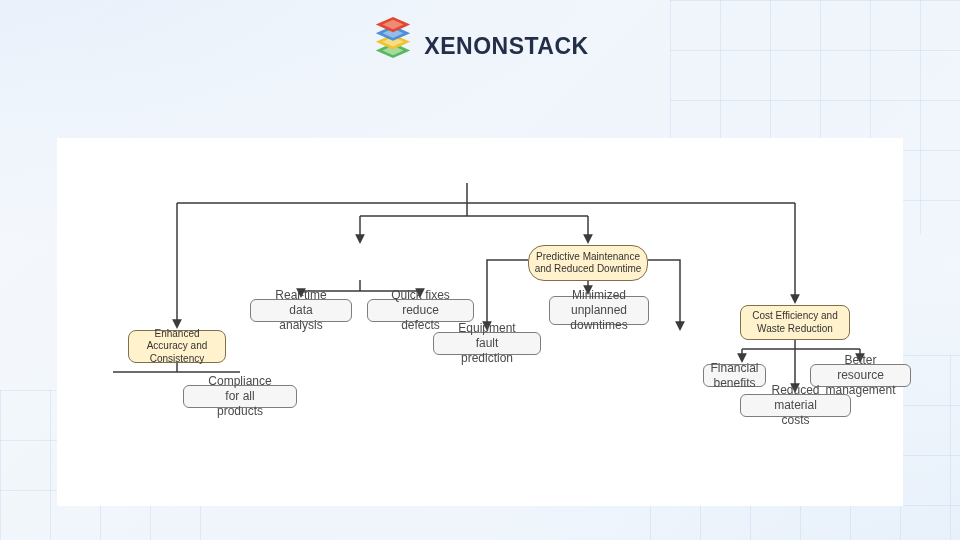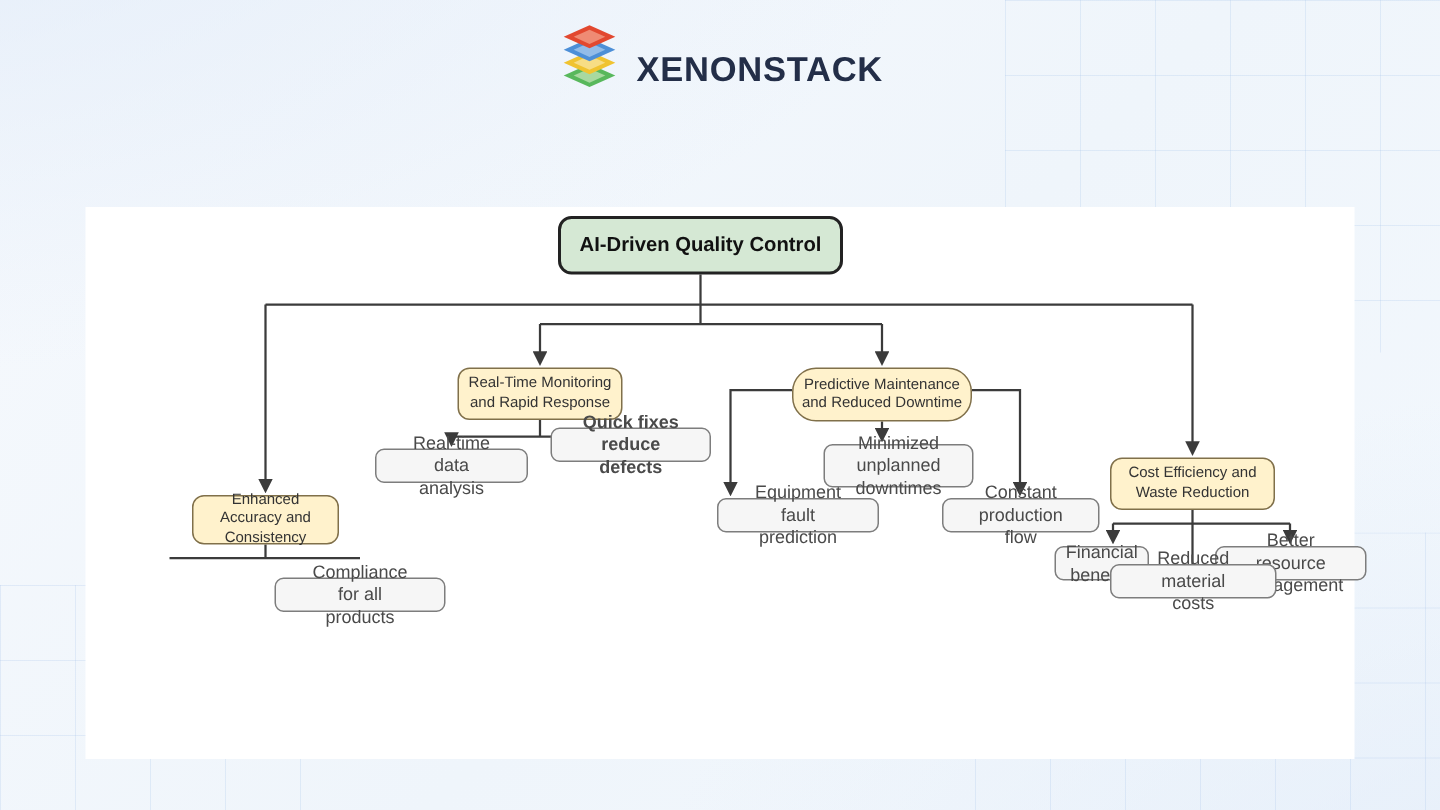--- a/index.html
+++ b/index.html
@@ -98,32 +98,29 @@
     <path class="conn" marker-end="url(#arrow)" d="M244,153 V157"></path>
     <path class="conn" marker-end="url(#arrow)" d="M363,153 V157"></path>
     <path class="conn" marker-end="url(#arrow)" d="M531,143 V154"></path>
     <path class="conn" marker-end="url(#arrow)" d="M471,122 H430 V190"></path>
     <path class="conn" marker-end="url(#arrow)" d="M591,122 H623 V190"></path>
     <path class="conn" marker-end="url(#arrow)" d="M685,211 V222"></path>
     <path class="conn" marker-end="url(#arrow)" d="M803,211 V222"></path>
     <path class="conn" marker-end="url(#arrow)" d="M738,202 V252"></path>
   </svg>
 
-  <div class="node root" style="left:315px;top:6px;width:190px;height:39px;">AI-Driven Quality Control</div>
 
   <div class="node branch" style="left:71px;top:192px;width:98px;height:33px;">Enhanced Accuracy and Consistency</div>
-  <div class="node branch" style="left:248px;top:107px;width:110px;height:35px;">Real-Time Monitoring and Rapid Response</div>
   <div class="node branch" style="left:471px;top:107px;width:120px;height:36px;border-radius:16px;">Predictive Maintenance and Reduced Downtime</div>
   <div class="node branch" style="left:683px;top:167px;width:110px;height:35px;">Cost Efficiency and Waste Reduction</div>
 
   <div class="node leaf" style="left:126px;top:247px;width:114px;height:23px;">Compliance for all products</div>
 
   <div class="node leaf" style="left:193px;top:161px;width:102px;height:23px;">Real-time data analysis</div>
-  <div class="node leaf" style="left:310px;top:147px;width:107px;height:23px;font-weight:bold;">Quick fixes reduce defects</div>
+  <div class="node leaf" style="left:310px;top:161px;width:107px;height:23px;">Quick fixes reduce defects</div>
 
-  <div class="node leaf" style="left:376px;top:194px;width:108px;height:23px;margin-left:45px;">Equipment fault prediction</div>
+  <div class="node leaf" style="left:376px;top:194px;width:108px;height:23px;">Equipment fault prediction</div>
   <div class="node leaf" style="left:481px;top:158px;width:100px;height:29px;margin-left:11px;">Minimized unplanned downtimes</div>
-  <div class="node leaf" style="left:571px;top:194px;width:105px;height:23px;">Constant production flow</div>
 
   <div class="node leaf" style="left:646px;top:226px;width:63px;height:23px;">Financial benefits</div>
   <div class="node leaf" style="left:753px;top:226px;width:101px;height:23px;">Better resource management</div>
-  <div class="node leaf" style="left:683px;top:238px;width:111px;height:23px;">Reduced material costs</div>
+  <div class="node leaf" style="left:683px;top:256px;width:111px;height:23px;">Reduced material costs</div>
 </div>
 
 </body></html>

